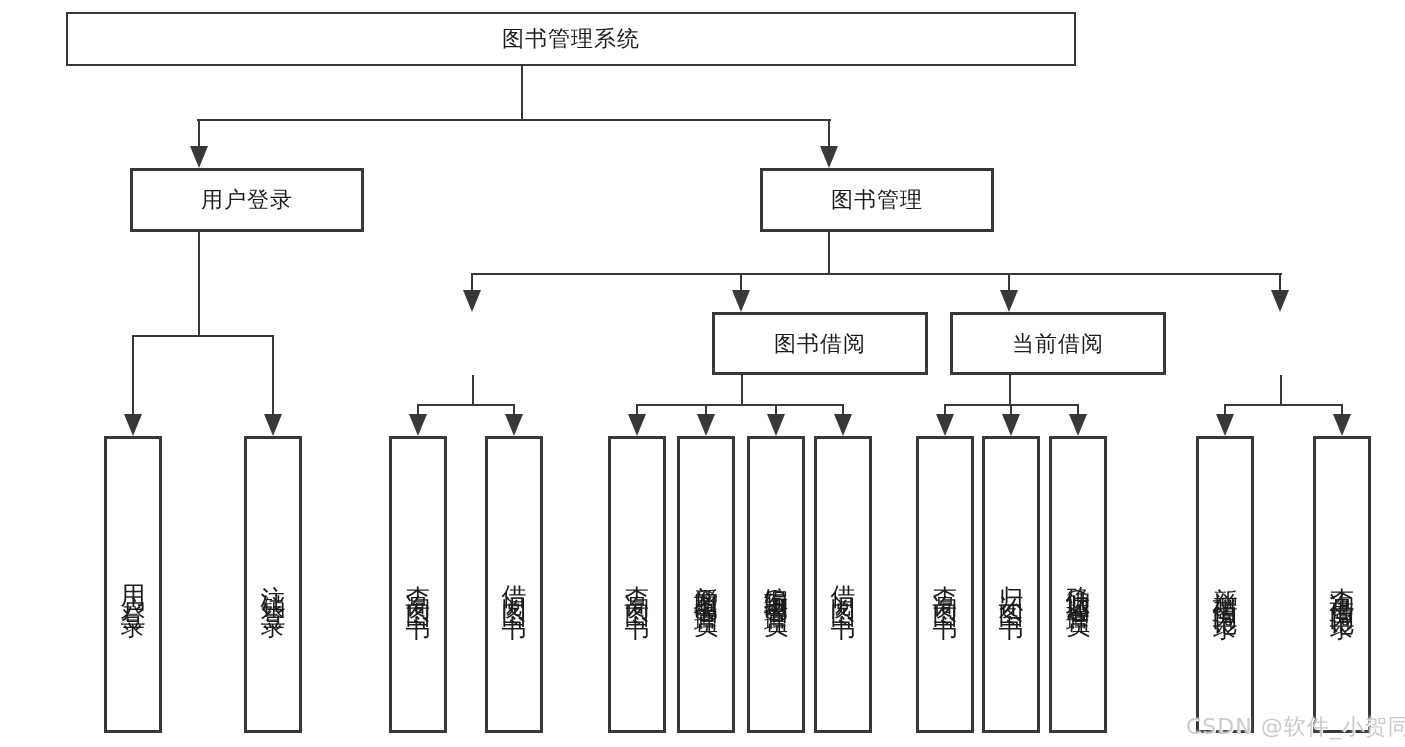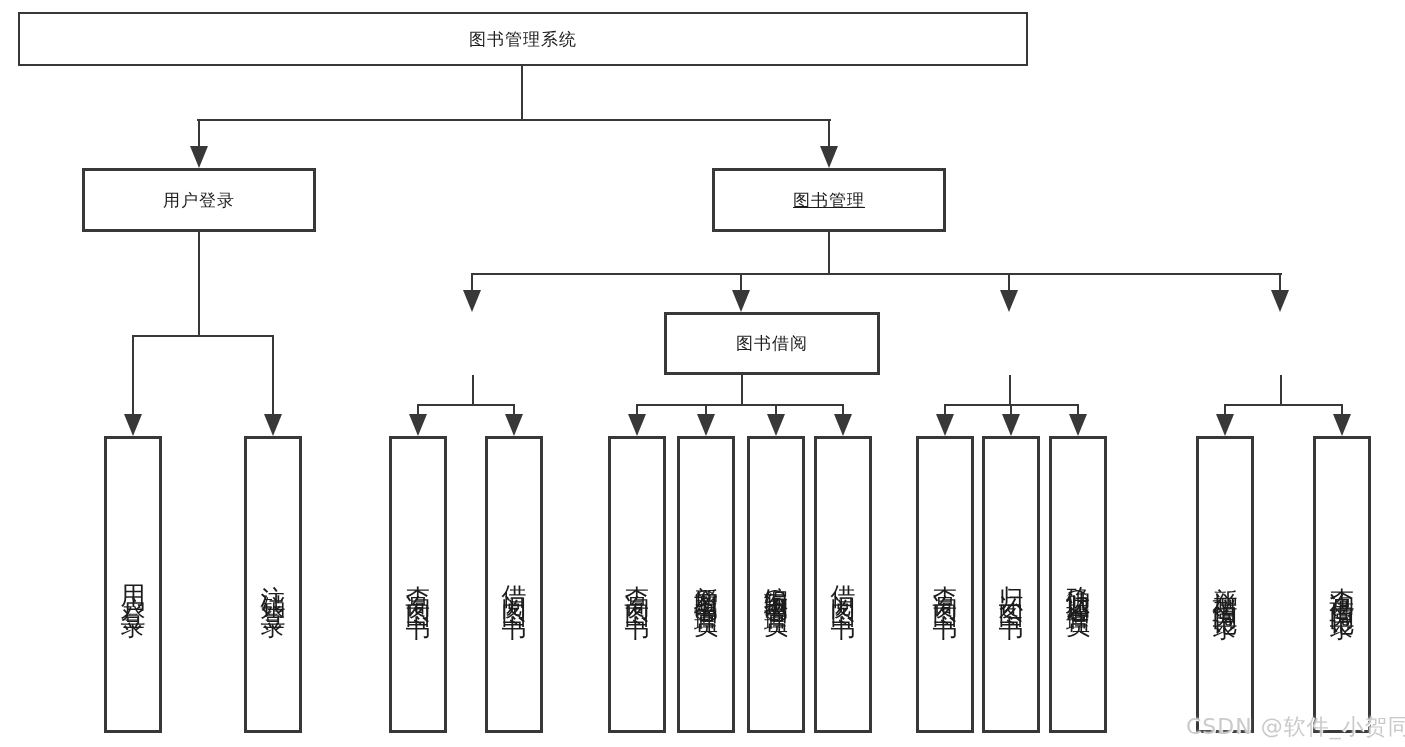--- a/index.html
+++ b/index.html
@@ -5,21 +5,21 @@
   html,body{margin:0;padding:0;background:#ffffff;}
   body{font-family:"DejaVu Sans","Liberation Sans",sans-serif;}
   .canvas{
     position:relative;width:1405px;height:747px;background:#ffffff;overflow:hidden;
   }
   .node{
     position:absolute;box-sizing:border-box;background:#ffffff;
     border:3px solid #383838;color:#1c1c1c;
     display:flex;align-items:center;justify-content:center;
   }
-  .hnode{font-size:17px;letter-spacing:1px;}
+  .hnode{font-size:22px;letter-spacing:1px;margin-left:48px;}
   .root{border-width:2px;}
   .leaf span{
     writing-mode:vertical-rl;text-orientation:mixed;
     font-size:25px;letter-spacing:10px;line-height:1;
     white-space:nowrap;
   }
   .leaf.med span{letter-spacing:6px;}
   .leaf.long span{letter-spacing:4px;font-size:24px;}
   .line{position:absolute;background:#383838;}
   .arrow{
@@ -95,25 +95,26 @@
   <div class="line" style="left:1224px;top:404px;width:119px;height:2px;"></div>
   <div class="line" style="left:1224px;top:406px;width:2px;height:14px;"></div>
   <div class="line" style="left:1341px;top:406px;width:2px;height:14px;"></div>
   <div class="arrow" style="left:1216px;top:414px;"></div>
   <div class="arrow" style="left:1333px;top:414px;"></div>
 
   <div class="node hnode root" style="left:18px;top:12px;width:1010px;height:54px;">图书管理系统</div>
 
   <div class="node hnode" style="left:82px;top:168px;width:234px;height:64px;">用户登录</div>
 
-  <div class="node hnode" style="left:712px;top:168px;width:234px;height:64px;text-decoration:underline;">图书管理</div>
+  <div class="node hnode" style="left:712px;top:168px;width:234px;height:64px;">图书管理</div>
 
 
   <div class="node hnode" style="left:664px;top:312px;width:216px;height:63px;">图书借阅</div>
 
+  <div class="node hnode" style="left:902px;top:312px;width:216px;height:63px;">当前借阅</div>
 
 
   <div class="node leaf" style="left:104px;top:436px;width:58px;height:297px;">
     <span>用户登录</span>
   </div>
   <div class="node leaf" style="left:244px;top:436px;width:58px;height:297px;">
     <span>注销登录</span>
   </div>
 
   <div class="node leaf" style="left:389px;top:436px;width:58px;height:297px;">

